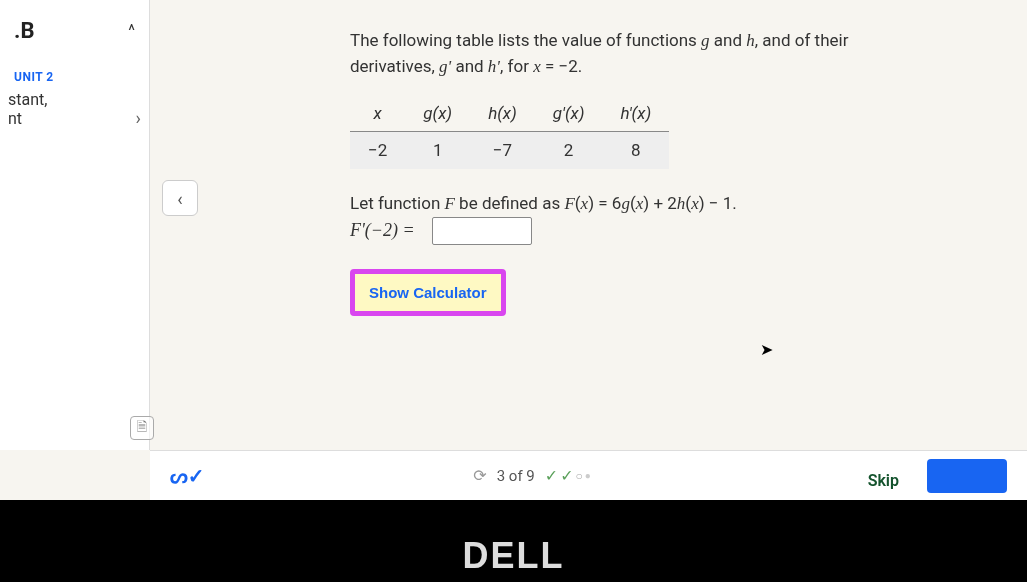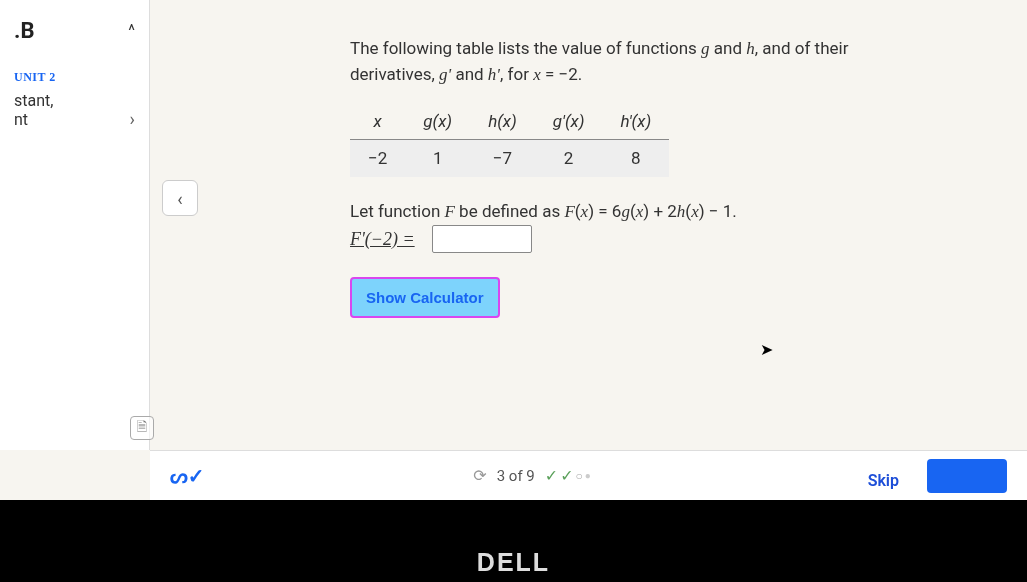--- a/index.html
+++ b/index.html
@@ -41,27 +41,26 @@
       font-size: 16px;
       color: #333;
       cursor: pointer;
     }
     .unit-label {
       color: #1865f2;
       font-size: 12px;
       font-weight: 700;
       padding: 10px 14px 2px;
       letter-spacing: 0.5px;
-      font-family: Liberation Serif, serif;
     }
     .sidebar-item {
       display: flex;
       justify-content: space-between;
       align-items: flex-end;
-      padding: 4px 14px;
+      padding: 4px 8px;
       cursor: pointer;
       color: #333;
       font-size: 16px;
     }
     .sidebar-item .arrow { color: #666; font-size: 18px; }
     .sidebar-text { line-height: 1.2; }
     .content-wrap {
       flex: 1;
       display: flex;
       position: relative;
@@ -76,21 +75,21 @@
       background: #fff;
       border: 1px solid #ccc;
       display: flex;
       align-items: center;
       justify-content: center;
       font-size: 18px;
       color: #555;
       cursor: pointer;
     }
     .main-content {
-      padding: 36px 40px 20px 200px;
+      padding: 28px 40px 20px 200px;
       color: #333;
       font-size: 17px;
       line-height: 1.5;
       width: 100%;
     }
     .problem-text { margin-bottom: 18px; max-width: 560px; }
     table.func-table {
       border-collapse: collapse;
       margin-bottom: 22px;
       font-size: 17px;
@@ -103,38 +102,37 @@
       text-align: center;
     }
     table.func-table td {
       padding: 6px 18px;
       text-align: center;
       background: #eee;
     }
     .def-line { }
     .answer-line {
       display: flex;
-      align-items: flex-end;
+      align-items: flex-start;
       gap: 17px;
       margin-bottom: 24px;
       font-size: 18px;
-      text-decoration: underline;
     }
     .answer-input {
       width: 100px;
       height: 28px;
       border: 1px solid #888;
       border-radius: 2px;
       font-size: 15px;
       padding: 2px 6px;
     }
     .show-calc {
-      border: 2px solid #d946ef;
+      border: 5px solid #d946ef;
       color: #1865f2;
-      background: #7dd3fc;
+      background: #fef9c3;
       padding: 10px 14px;
       font-size: 15px;
       font-weight: 700;
       border-radius: 4px;
       cursor: pointer;
     }
     .footer {
       position: absolute;
       bottom: 0;
       left: 150px;
@@ -160,21 +158,21 @@
       gap: 10px;
       color: #555;
       font-size: 15px;
     }
     .refresh-icon { color: #999; font-size: 16px; }
     .progress-dots { display: flex; gap: 2px; align-items: center; }
     .check { color: #5aa05a; font-size: 16px; }
     .dot-open { color: #aaa; font-size: 12px; }
     .dot-filled { color: #ccc; font-size: 10px; }
     .skip-btn {
-      color: #1d4ed8;
+      color: #14532d;
       font-size: 16px;
       font-weight: 600;
       cursor: pointer;
       padding: 0 8px;
       margin-top: 10px;
     }
     .next-btn {
       width: 80px;
       height: 34px;
       background: #1865f2;
@@ -202,21 +200,21 @@
       top: 340px;
       font-size: 16px;
       color: #000;
     }
     .dell-logo {
       position: absolute;
       bottom: 5px;
       left: 50%;
       transform: translateX(-50%);
       color: #ddd;
-      font-size: 25px;
+      font-size: 36px;
       font-weight: 600;
       letter-spacing: 2px;
       font-family: Arial, sans-serif;
     }
     .ital { font-style: italic; font-family: Georgia, serif; }
   </style>
 </head>
 <body>
 
 <div class="screen">

